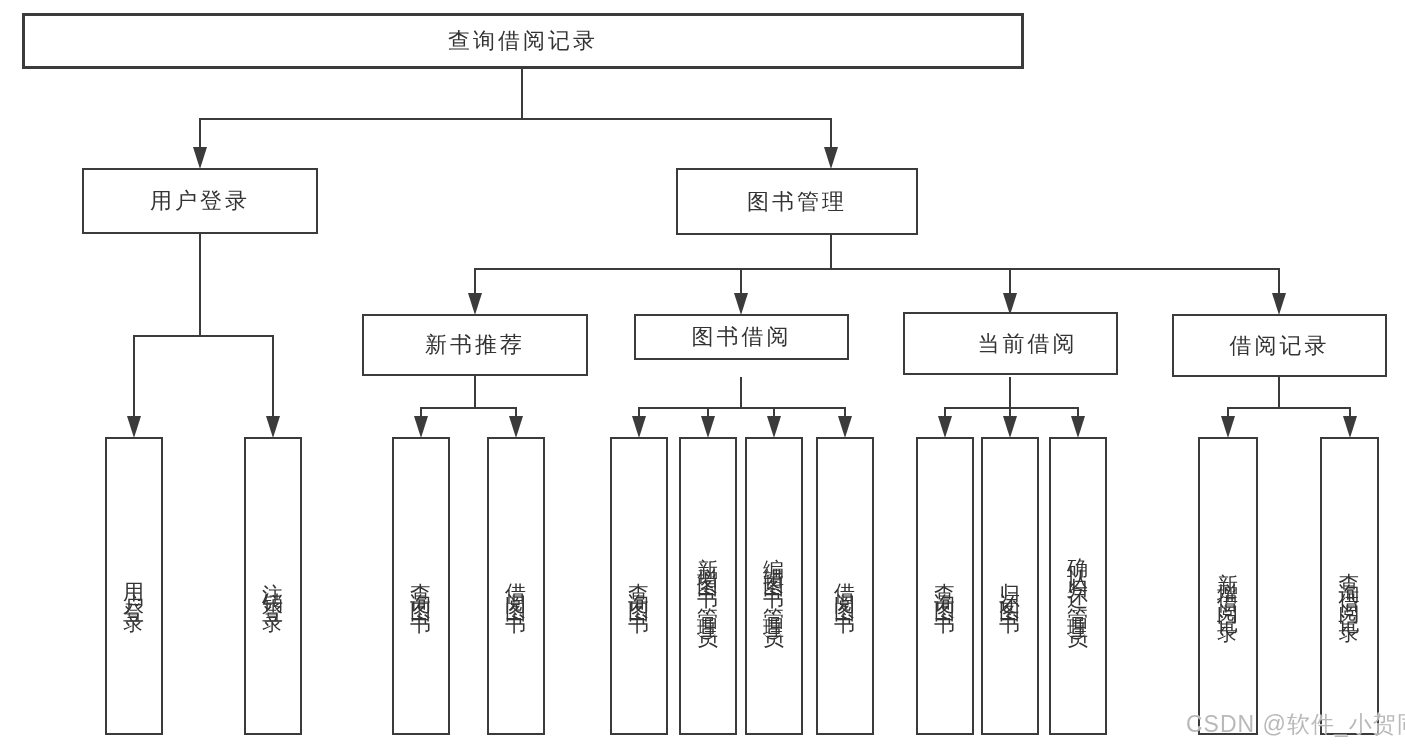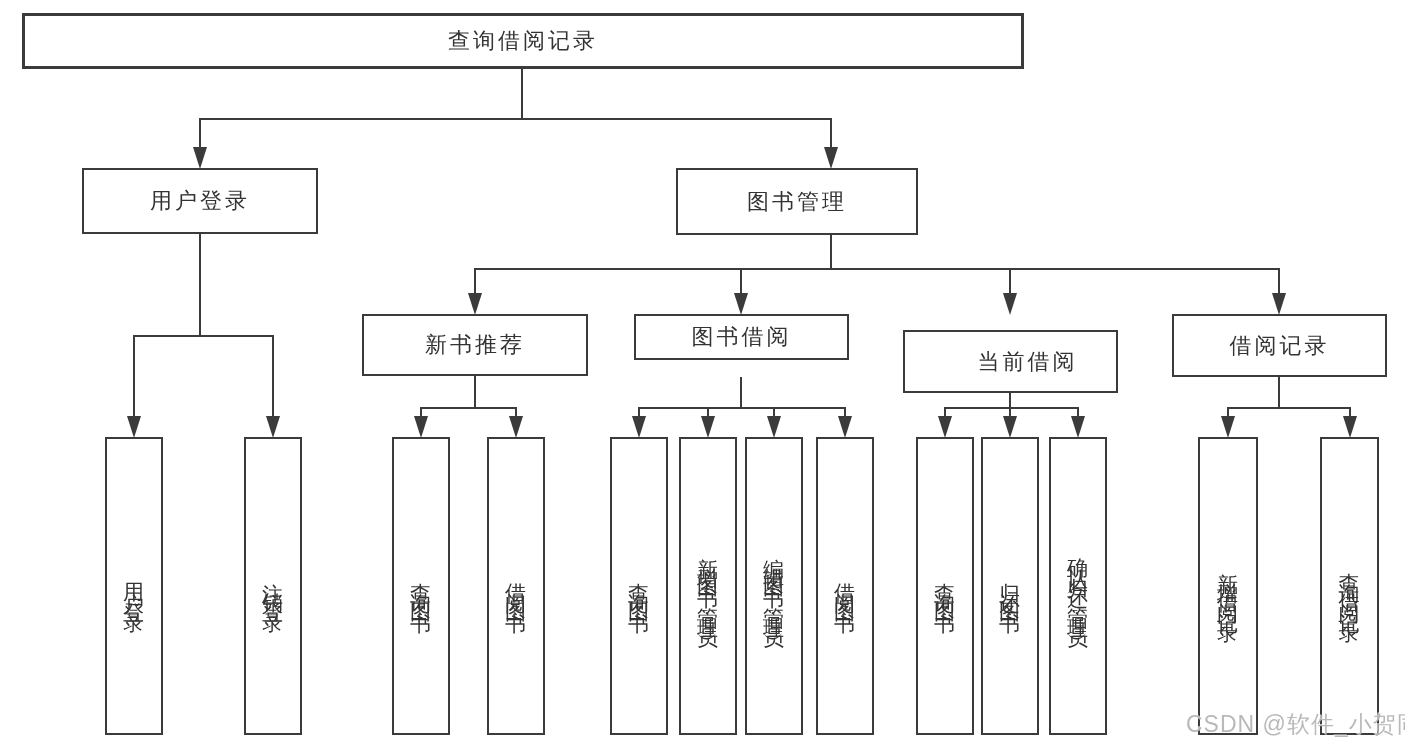--- a/index.html
+++ b/index.html
@@ -71,21 +71,21 @@
 
 <div class="canvas">
 
   <div class="node root" style="left:22px; top:13px; width:1002px; height:56px;">查询借阅记录</div>
 
   <div class="node" style="left:82px; top:168px; width:236px; height:66px;">用户登录</div>
   <div class="node" style="left:676px; top:168px; width:242px; height:67px;">图书管理</div>
 
   <div class="node" style="left:362px; top:314px; width:226px; height:62px;">新书推荐</div>
   <div class="node" style="left:634px; top:314px; width:215px; height:46px;">图书借阅</div>
-  <div class="node" style="left:903px; top:330px; width:215px; height:63px;padding-left:34px;">当前借阅</div>
+  <div class="node" style="left:903px; top:312px; width:215px; height:63px;padding-left:34px;">当前借阅</div>
   <div class="node" style="left:1172px; top:314px; width:215px; height:63px;">借阅记录</div>
 
   <div class="node leaf" style="left:105px; width:58px;">用户登录</div>
   <div class="node leaf" style="left:244px; width:58px;">注销登录</div>
 
   <div class="node leaf" style="left:392px; width:58px;">查询图书</div>
   <div class="node leaf" style="left:487px; width:58px;">借阅图书</div>
 
   <div class="node leaf" style="left:610px; width:58px;">查询图书</div>
   <div class="node leaf" style="left:679px; width:58px;">新增图书（管理员）</div>

